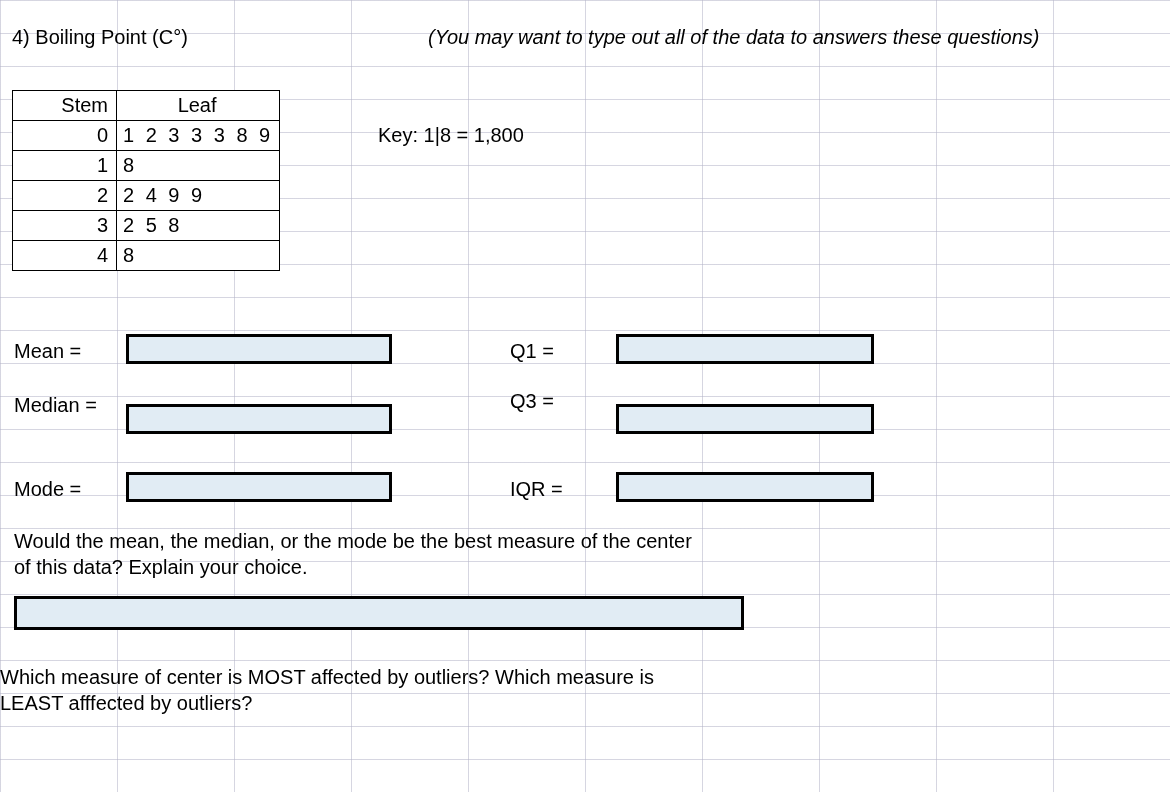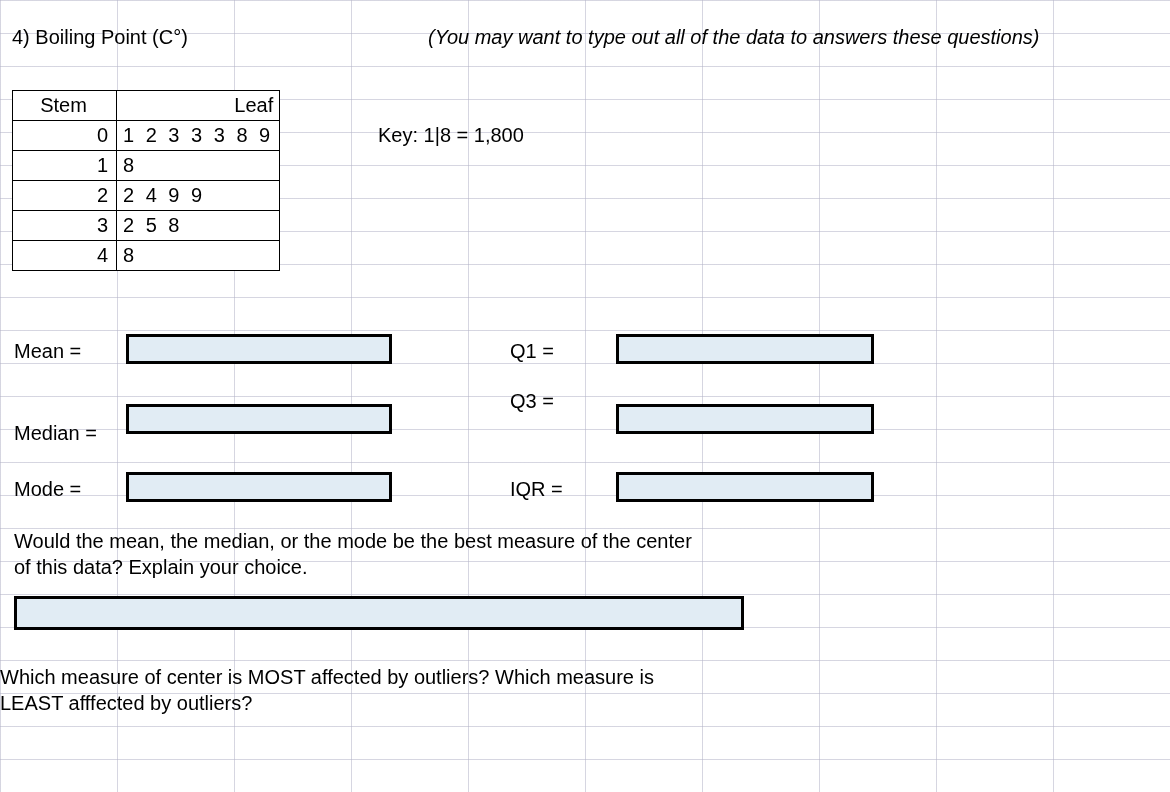--- a/index.html
+++ b/index.html
@@ -33,22 +33,22 @@
   .sl-table td {
     border: 1.5px solid #000;
     padding: 2px 6px;
     height: 30px;
     font-size: 20px;
     background: #fff;
   }
   .sl-table .stem-cell { text-align: right; width: 104px; padding-right:8px; }
   .sl-table .leaf-cell { text-align: left; width: 120px; letter-spacing: 3px; white-space: nowrap; }
   .sl-table .head td { font-weight: normal; }
-  .sl-table .head .stem-cell { text-align: center; }
-  .sl-table .head .leaf-cell { text-align: right; padding-left:4px; letter-spacing: normal; margin-left: 13px; }
+  .sl-table .head .stem-cell { text-align: right; }
+  .sl-table .head .leaf-cell { text-align: center; padding-left:4px; letter-spacing: normal; margin-left: 13px; }
 
   
   .ans-box {
     display: inline-block;
     width: 266px;
     height: 30px;
     border: 3px solid #000;
     background: #e1ecf4;
     vertical-align: middle;
   }
@@ -111,21 +111,21 @@
       </table>
   </div>
 
   <div class="abs" style="left:378px; top:124px;">Key: 1|8 = 1,800</div>
 
   <div class="abs label" style="left:14px; top:340px;">Mean =</div>
   <div class="abs" style="left:126px; top:334px;"><span class="ans-box"></span></div>
   <div class="abs label" style="left:510px; top:340px;">Q1 =</div>
   <div class="abs" style="left:616px; top:334px;"><span class="ans-box-narrow"></span></div>
 
-  <div class="abs label" style="left:14px; top:422px;">Median =</div>
+  <div class="abs label" style="left:14px; top:394px;">Median =</div>
   <div class="abs" style="left:126px; top:404px;"><span class="ans-box"></span></div>
   <div class="abs label" style="left:510px; top:390px;">Q3 =</div>
   <div class="abs" style="left:616px; top:404px;"><span class="ans-box-narrow"></span></div>
 
   <div class="abs label" style="left:14px; top:478px;">Mode =</div>
   <div class="abs" style="left:126px; top:472px;"><span class="ans-box"></span></div>
   <div class="abs label" style="left:510px; top:478px;">IQR =</div>
   <div class="abs" style="left:616px; top:472px;"><span class="ans-box-narrow"></span></div>
 
   <div class="abs" style="left:14px; top:528px; width:700px; line-height:26px;">Would the mean, the median, or the mode be the best measure of the center of this data?  Explain your choice.</div>

